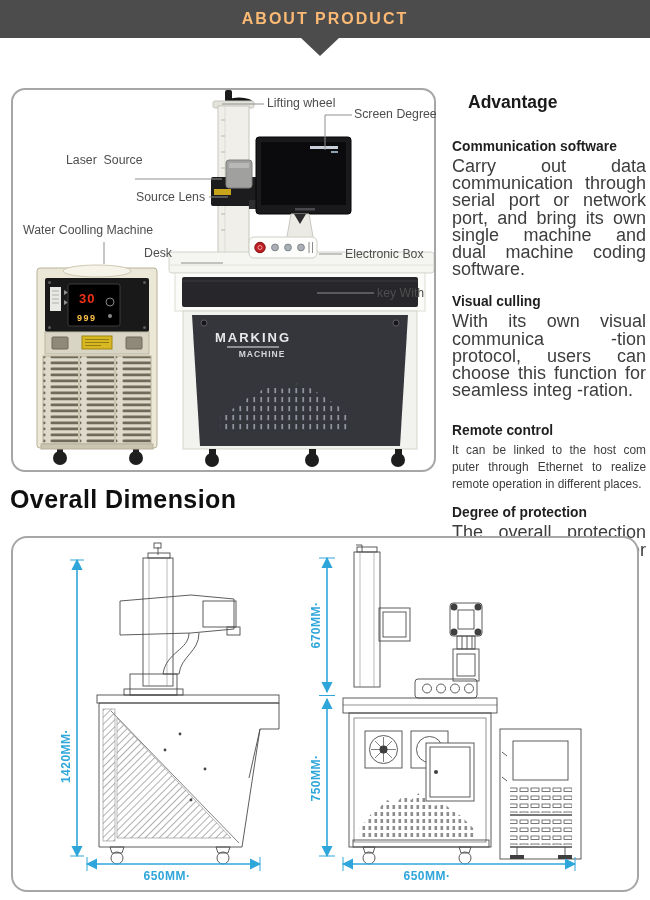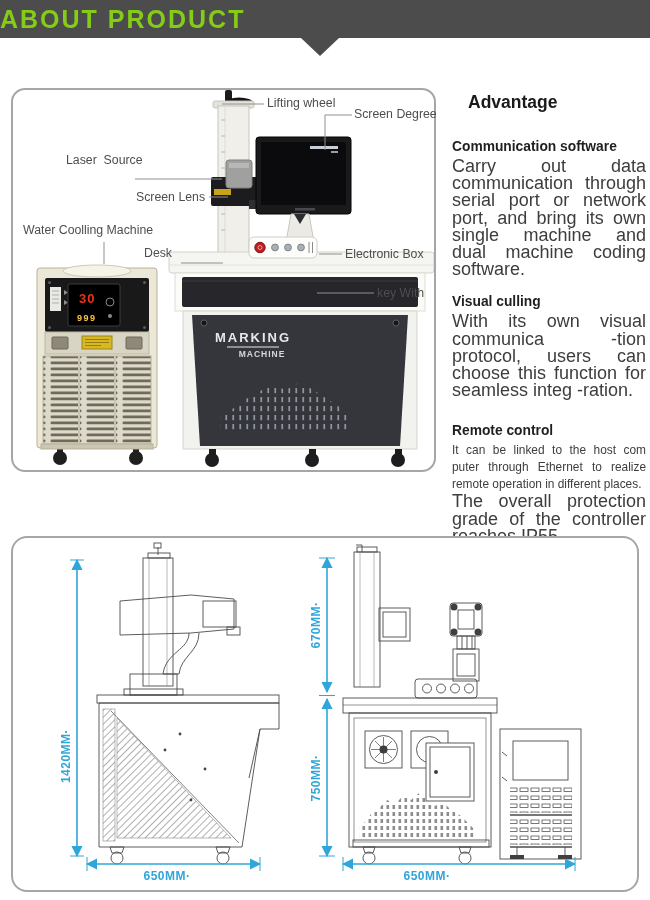--- a/index.html
+++ b/index.html
@@ -1,22 +1,22 @@
 <!DOCTYPE html>
 <html><head>
 <meta charset="utf-8">
 <style>
   html,body{margin:0;padding:0;background:#fff;}
   .stage{position:relative;width:650px;height:900px;background:#ffffff;overflow:hidden;
          font-family:"Liberation Sans",sans-serif;}
 
   
   .banner{position:absolute;left:0;top:0;width:650px;height:38px;background:#4c4c4c;}
-  .banner-title{width:100%;text-align:left;line-height:38px;color:#84cc16;
-                font-size:25px;font-weight:600;letter-spacing:2px;}
+  .banner-title{width:100%;text-align:center;line-height:38px;color:#fdba74;
+                font-size:16px;font-weight:600;letter-spacing:2px;}
   .banner-tri{position:absolute;left:301px;top:38px;width:0;height:0;
               border-left:19px solid transparent;border-right:19px solid transparent;
               border-top:18px solid #4c4c4c;}
 
   
   .product-box{position:absolute;left:11px;top:88px;width:421px;height:380px;
                border:2px solid #a6a6a6;border-radius:14px;background:#fff;}
   .product-box svg{position:absolute;left:0;top:0;}
   .plabel{position:absolute;font-size:12.3px;color:#4e4e4e;white-space:pre;}
 
@@ -158,38 +158,40 @@
         <path d="M91,152 V174"></path>
         <path d="M168,173 H210"></path>
         <path d="M306,164 H329"></path>
         <path d="M304,203 H361"></path>
       </g>
     </svg>
 
     <div class="plabel" style="left:254px;top:6px">Lifting wheel</div>
     <div class="plabel" style="left:341px;top:17px">Screen Degree</div>
     <div class="plabel" style="left:53px;top:63px">Laser  Source</div>
-    <div class="plabel" style="left:123px;top:100px">Screen Lens</div>
+    <div class="plabel" style="left:123px;top:100px">Source Lens</div>
     <div class="plabel" style="left:10px;top:133px">Water Coolling Machine</div>
     <div class="plabel" style="left:131px;top:156px">Desk</div>
     <div class="plabel" style="left:332px;top:157px">Electronic Box</div>
     <div class="plabel" style="left:364px;top:196px">key With</div>
   </div>
 
   <div class="adv">
     <div class="adv-title">Advantage</div>
     <div class="adv-head" style="margin-top:26px">Communication software</div>
     <p class="adv-body">Carry out data communication through serial port or network port, and bring its own single machine and dual machine coding software.</p>
     <div class="adv-head" style="margin-top:16px">Visual culling</div>
     <p class="adv-body">With its own visual communica -tion protocol, users can choose this function for seamless integ -ration.</p>
     <div class="adv-head" style="margin-top:24px">Remote control</div>
     <p class="adv-body small">It can be linked to the host com puter through Ethernet to realize remote operation in different places.</p>
+    <div class="adv-head" style="margin-top:12px">Degree of protection</div>
     <p class="adv-body">The overall protection grade of the controller reaches IP55.</p>
   </div>
 
+  <div class="dim-title">Overall Dimension</div>
 
   <div class="dim-box">
     <svg width="624" height="352" viewBox="0 0 624 352">
       <defs>
         <pattern id="ht" width="5" height="5" patternTransform="rotate(45)" patternUnits="userSpaceOnUse">
           <line x1="0" y1="0" x2="0" y2="5" stroke="#9a9a9a" stroke-width="1.6"></line>
         </pattern>
         <pattern id="eq2" width="6" height="7" patternUnits="userSpaceOnUse">
           <rect x="1.5" y="1" width="2.6" height="4" fill="#8d8d8d"></rect>
         </pattern>

